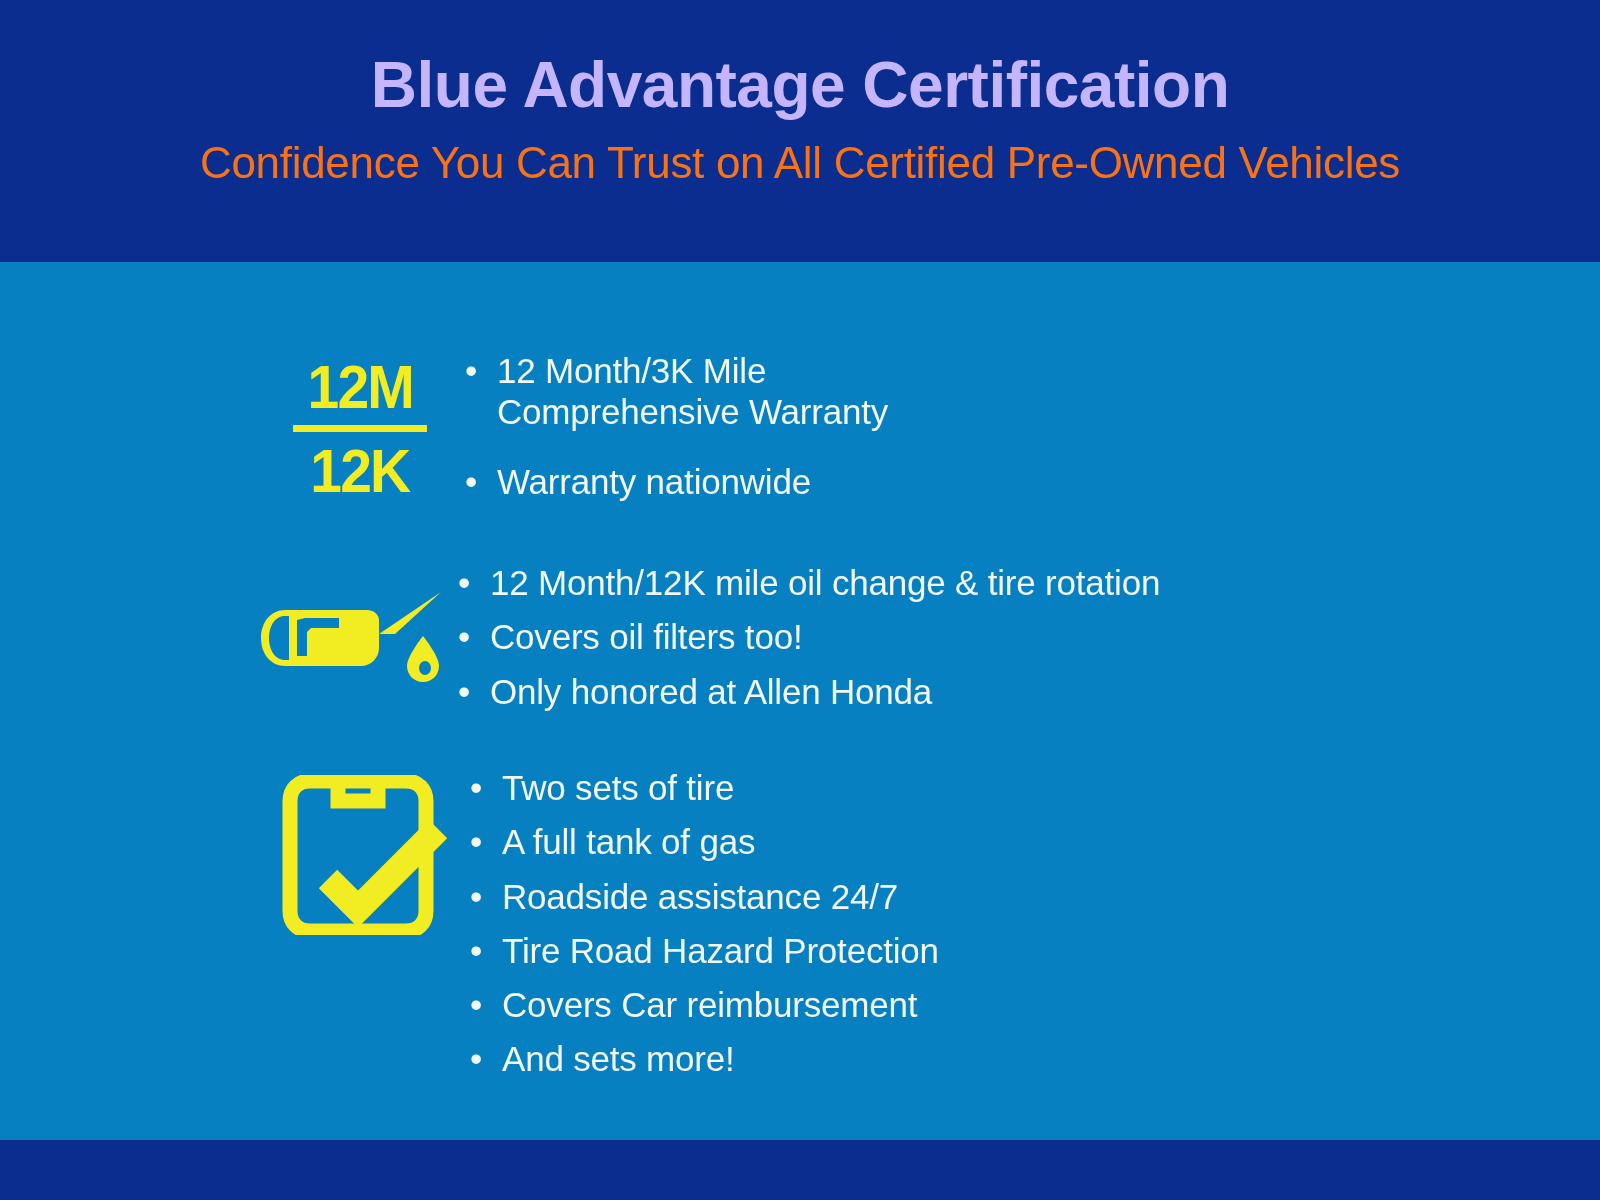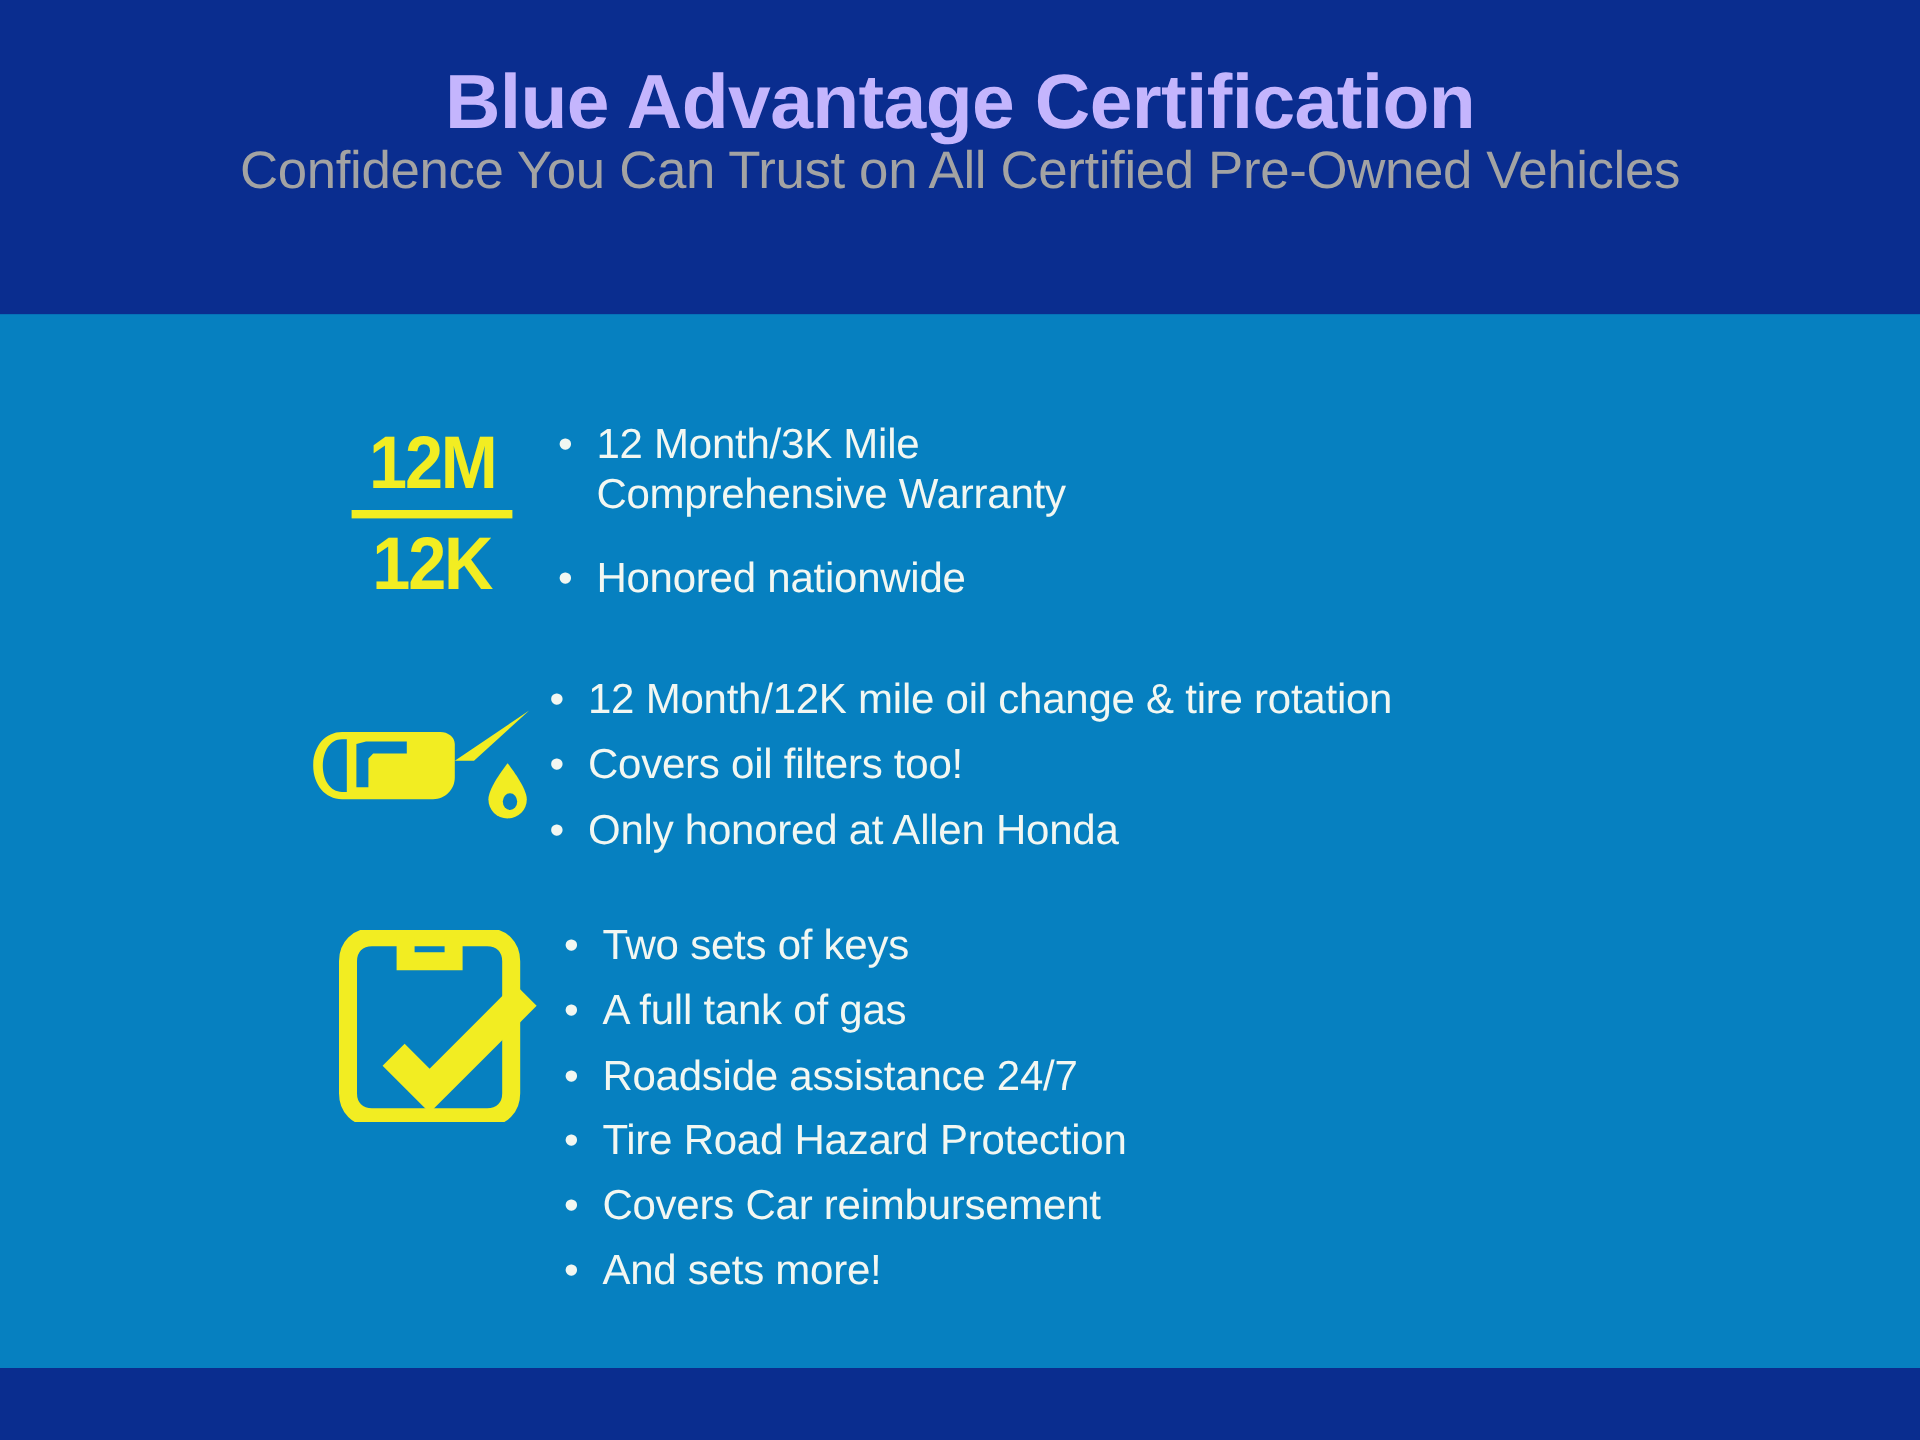--- a/index.html
+++ b/index.html
@@ -40,21 +40,22 @@
   .header-title {
     color: #c4b5fd;
     font-size: 64px;
     font-weight: 700;
     letter-spacing: -0.5px;
     line-height: 1.05;
     white-space: nowrap;
     text-align: center;
   }
   .header-subtitle {
-    color: #a3a3a3;
+    margin-top: 20px;
+    color: #f97316;
     font-size: 44px;
     font-weight: 400;
     letter-spacing: -0.3px;
     line-height: 1.1;
     white-space: nowrap;
     text-align: left;
   }
 
   
   .body-area {
@@ -177,21 +178,21 @@
         </div>
       </div>
       <div class="bullets">
         <div class="bullet-line">
           <span class="bullet-dot">•</span>
           <span class="bullet-text">12 Month/3K Mile
 Comprehensive Warranty</span>
         </div>
         <div class="bullet-line">
           <span class="bullet-dot">•</span>
-          <span class="bullet-text">Honored nationwide</span>
+          <span class="bullet-text">Warranty nationwide</span>
         </div>
       </div>
     </div>
 
     <div class="feature-row" id="row-maintenance">
       <div class="icon-cell">
         <div class="oilcan-icon">
           <svg width="196" height="110" viewBox="0 0 196 110" xmlns="http://www.w3.org/2000/svg">
 
             <path d="M30 34
@@ -253,21 +254,21 @@
 
             <path d="M58 6 L58 26 L98 26 L98 6" fill="none" stroke="#f2ed22" stroke-width="15" stroke-linejoin="miter"></path>
 
             <path d="M48 104 L78 134 L158 54" fill="none" stroke="#f2ed22" stroke-width="26" stroke-linecap="butt" stroke-linejoin="miter"></path>
           </svg>
         </div>
       </div>
       <div class="bullets">
         <div class="bullet-line">
           <span class="bullet-dot">•</span>
-          <span class="bullet-text">Two sets of keys</span>
+          <span class="bullet-text">Two sets of tire</span>
         </div>
         <div class="bullet-line">
           <span class="bullet-dot">•</span>
           <span class="bullet-text">A full tank of gas</span>
         </div>
         <div class="bullet-line">
           <span class="bullet-dot">•</span>
           <span class="bullet-text">Roadside assistance 24/7</span>
         </div>
         <div class="bullet-line">

